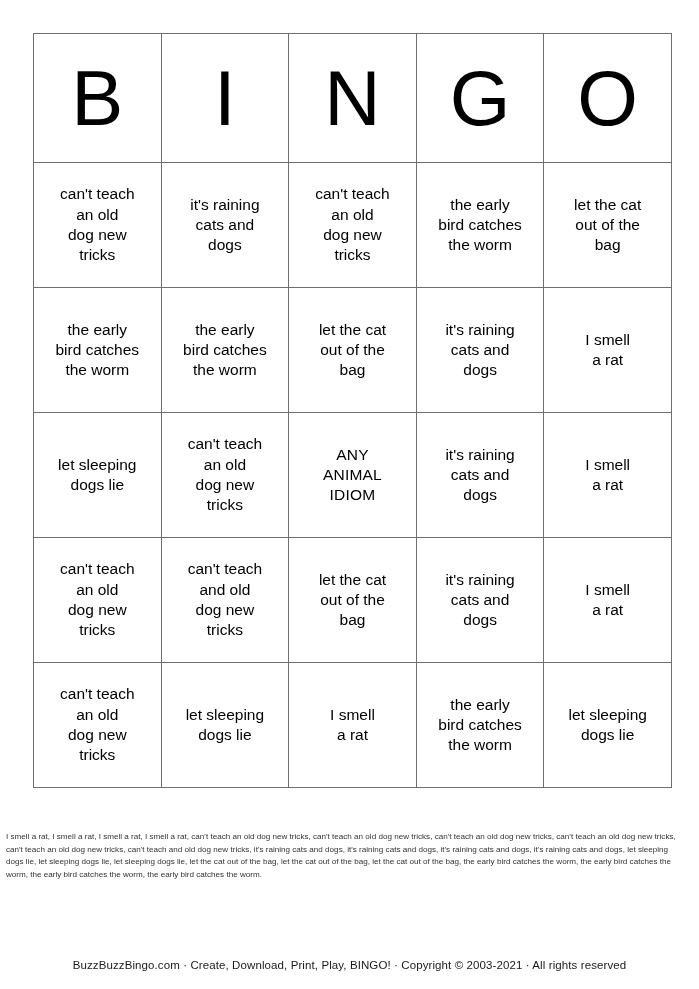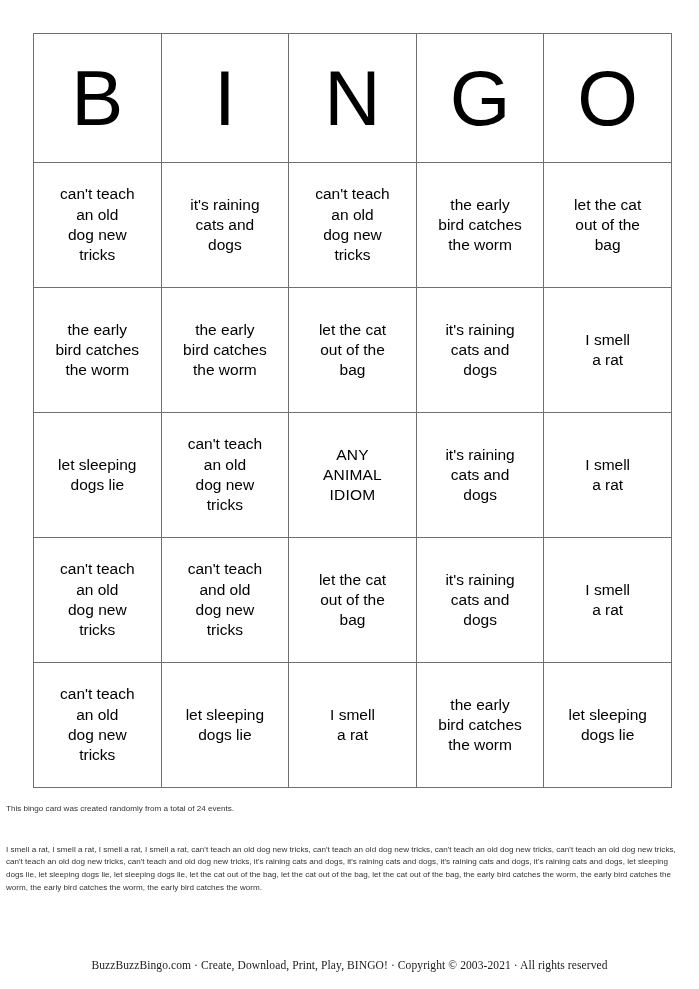--- a/index.html
+++ b/index.html
@@ -86,21 +86,20 @@
   
   .footer {
     position: absolute;
     left: 0;
     top: 959px;
     width: 699px;
     text-align: center;
     font-size: 11.5px;
     color: #1a1a1a;
     letter-spacing: 0.1px;
-    font-family: Liberation Serif, serif;
   }
 </style>
 </head>
 <body>
 
 <div class="page">
 
   <table class="bingo-card">
     <tbody>
       <tr>
@@ -256,19 +255,18 @@
         </td>
         <td class="bingo-cell">
           <span class="cell-text">let sleeping
 dogs lie</span>
         </td>
       </tr>
     </tbody>
   </table>
 
   <div class="footnote">
-    <span class="footnote-line">This bingo card was created randomly from a total of 24 events.</span>
     <span class="footnote-body">I smell a rat, I smell a rat, I smell a rat, I smell a rat, can't teach an old dog new tricks, can't teach an old dog new tricks, can't teach an old dog new tricks, can't teach an old dog new tricks, can't teach an old dog new tricks, can't teach and old dog new tricks, it's raining cats and dogs, it's raining cats and dogs, it's raining cats and dogs, it's raining cats and dogs, let sleeping dogs lie, let sleeping dogs lie, let sleeping dogs lie, let the cat out of the bag, let the cat out of the bag, let the cat out of the bag, the early bird catches the worm, the early bird catches the worm, the early bird catches the worm, the early bird catches the worm.</span>
   </div>
 
   <div class="footer">BuzzBuzzBingo.com · Create, Download, Print, Play, BINGO! · Copyright © 2003-2021 · All rights reserved</div>
 
 </div>
 
 </body></html>

